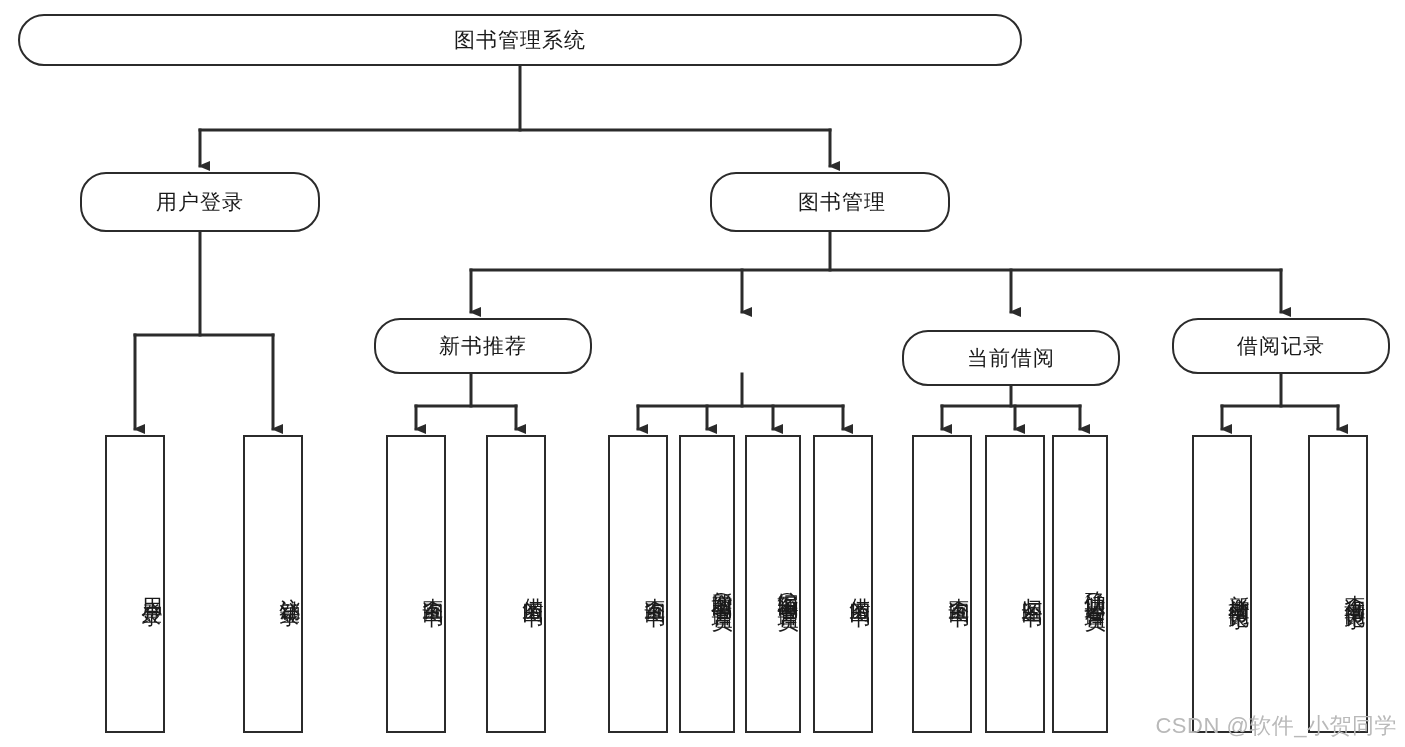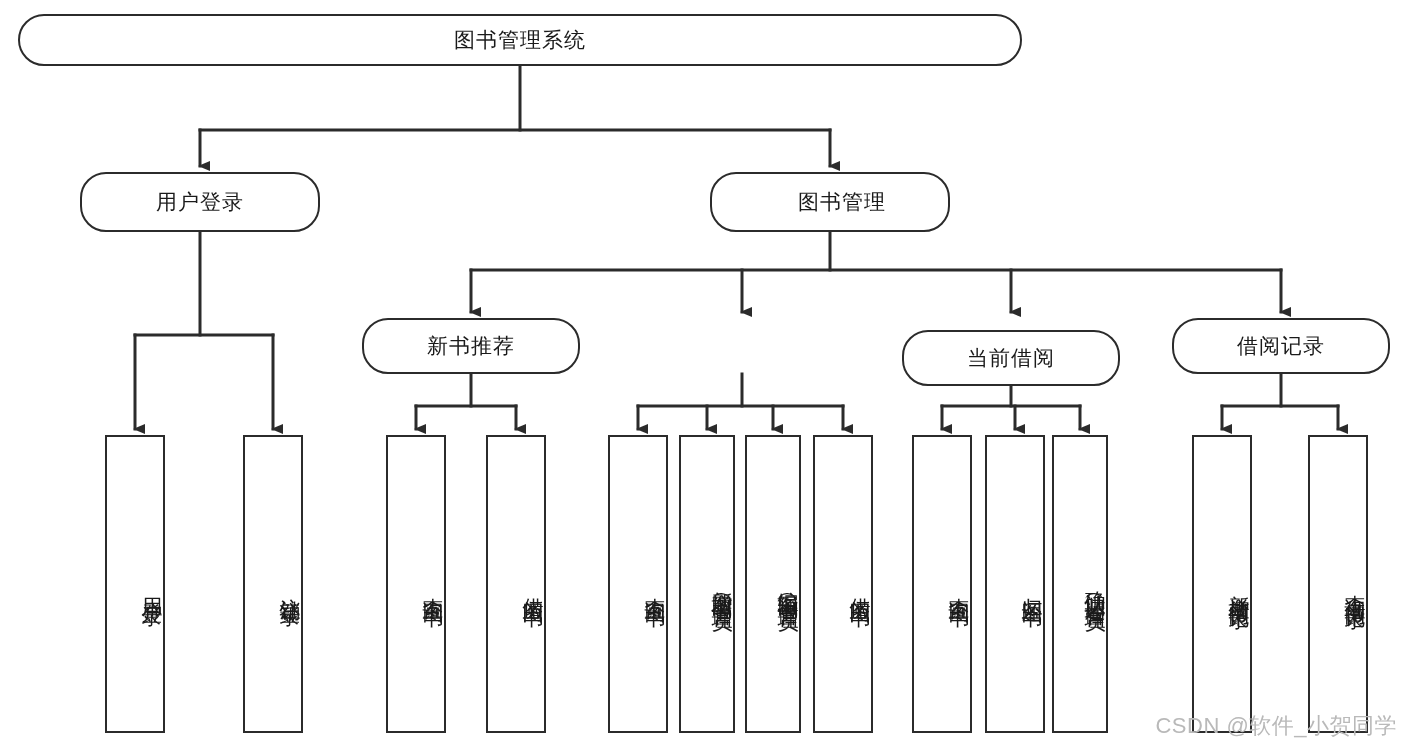--- a/index.html
+++ b/index.html
@@ -125,21 +125,21 @@
     <span>图书管理系统</span>
   </div>
 
   <div class="node horiz" style="left: 80px; top: 172px; width: 240px; height: 60px;">
     <span>用户登录</span>
   </div>
   <div class="node horiz" style="left: 710px; top: 172px; width: 240px; height: 60px; padding-left: 24px;">
     <span>图书管理</span>
   </div>
 
-  <div class="node horiz" style="left: 362px; top: 318px; width: 218px; height: 56px;">
+  <div class="node horiz" style="left: 374px; top: 318px; width: 218px; height: 56px;">
     <span>新书推荐</span>
   </div>
   <div class="node horiz" style="left: 902px; top: 330px; width: 218px; height: 56px;">
     <span>当前借阅</span>
   </div>
   <div class="node horiz" style="left: 1172px; top: 318px; width: 218px; height: 56px; text-align: right;">
     <span>借阅记录</span>
   </div>
 
   <div class="node vert" style="left: 105px; top: 435px; width: 60px; height: 298px;">

